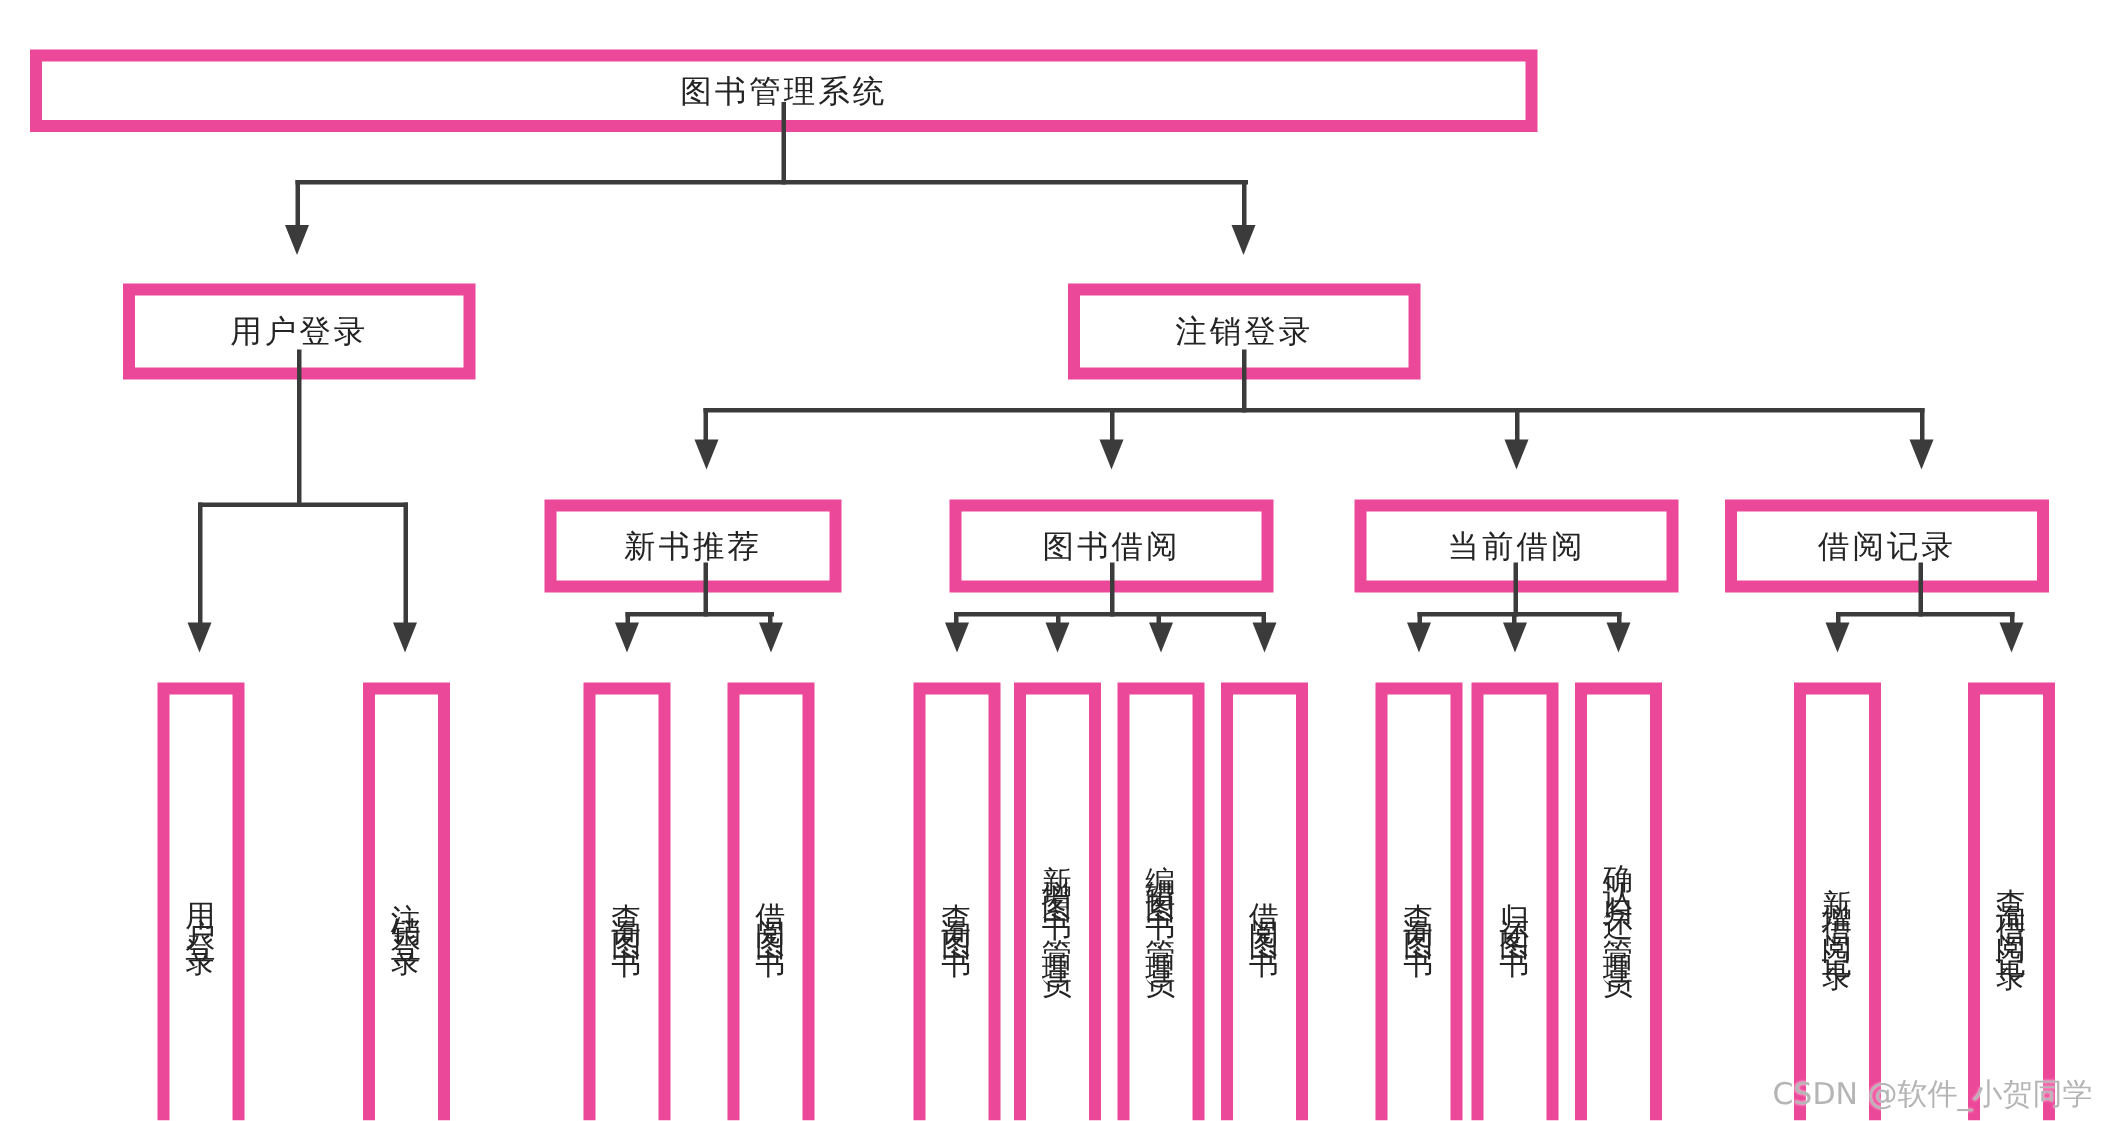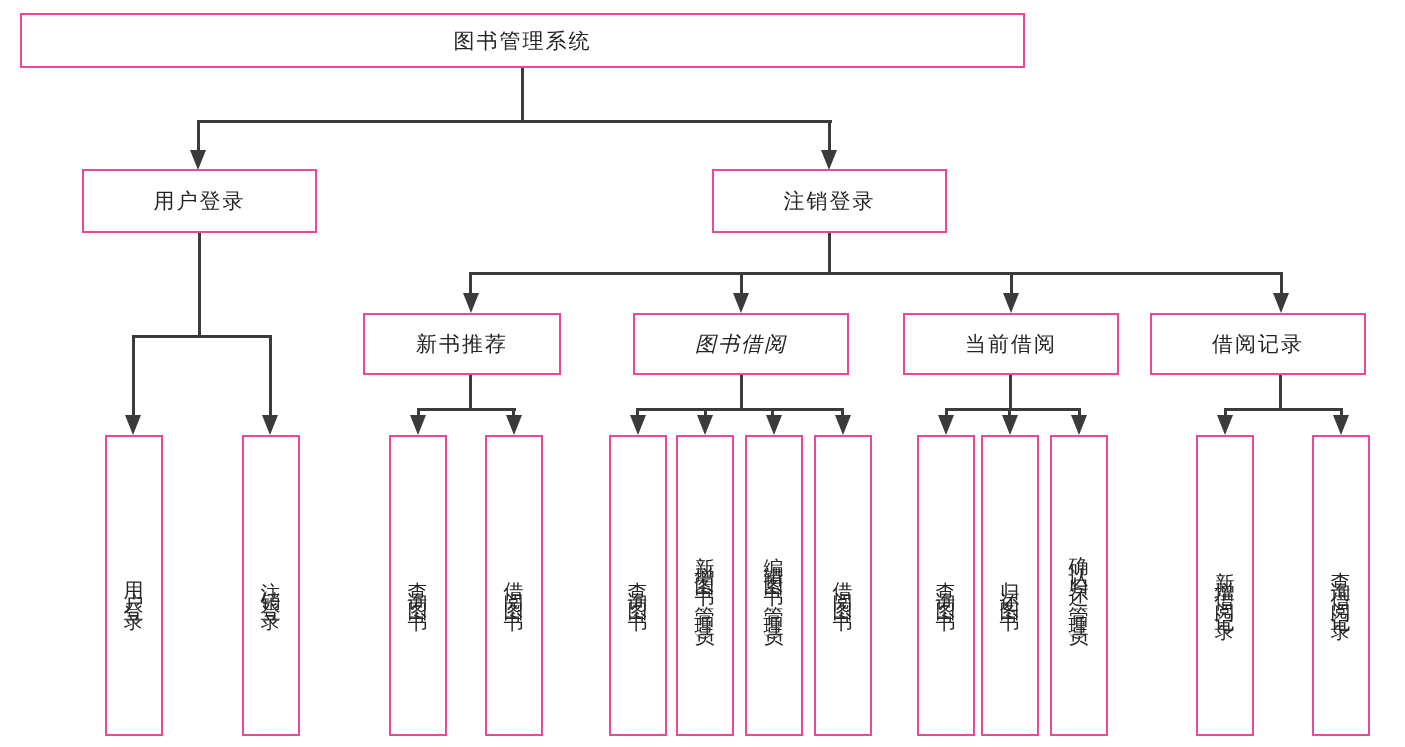--- a/index.html
+++ b/index.html
@@ -11,26 +11,27 @@
   .canvas {
     position: relative;
     width: 1405px;
     height: 747px;
     background: #ffffff;
     overflow: hidden;
   }
   .node {
     position: absolute;
     box-sizing: border-box;
-    border: 2px solid #ec4899;
+    border: 8px solid #ec4899;
     background: #ffffff;
     color: #242424;
     display: flex;
     align-items: center;
     justify-content: center;
+    margin-top: 20px;
   }
   .hnode {
     font-size: 21px;
     letter-spacing: 2px;
     white-space: nowrap;
   }
   .vnode {
     writing-mode: vertical-rl;
     font-size: 20px;
     letter-spacing: 10px;
@@ -63,21 +64,21 @@
 <body>
 
 <div class="canvas">
 
   <div class="node hnode" style="left:20px; top:13px; width:1005px; height:55px;">图书管理系统</div>
 
   <div class="node hnode" style="left:82px; top:169px; width:235px; height:64px;">用户登录</div>
   <div class="node hnode" style="left:712px; top:169px; width:235px; height:64px;">注销登录</div>
 
   <div class="node hnode" style="left:363px; top:313px; width:198px; height:62px;">新书推荐</div>
-  <div class="node hnode" style="left:633px; top:313px; width:216px; height:62px;font-style:italic;">图书借阅</div>
+  <div class="node hnode" style="left:633px; top:313px; width:216px; height:62px;">图书借阅</div>
   <div class="node hnode" style="left:903px; top:313px; width:216px; height:62px;">当前借阅</div>
   <div class="node hnode" style="left:1150px; top:313px; width:216px; height:62px;">借阅记录</div>
 
   <div class="node vnode" style="left:105px; top:435px; width:58px; height:301px;">用户登录</div>
   <div class="node vnode" style="left:242px; top:435px; width:58px; height:301px;">注销登录</div>
 
   <div class="node vnode" style="left:389px; top:435px; width:58px; height:301px;">查询图书</div>
   <div class="node vnode" style="left:485px; top:435px; width:58px; height:301px;">借阅图书</div>
 
   <div class="node vnode" style="left:609px; top:435px; width:58px; height:301px;">查询图书</div>
@@ -144,14 +145,15 @@
   <div class="arrow" style="left:1002px; top:415px;"></div>
   <div class="arrow" style="left:1071px; top:415px;"></div>
 
   <div class="line" style="left:1279px; top:375px; width:3px; height:36px;"></div>
   <div class="line" style="left:1224px; top:408px; width:119px; height:3px;"></div>
   <div class="line" style="left:1224px; top:408px; width:3px; height:9px;"></div>
   <div class="line" style="left:1340px; top:408px; width:3px; height:9px;"></div>
   <div class="arrow" style="left:1217px; top:415px;"></div>
   <div class="arrow" style="left:1333px; top:415px;"></div>
 
+  <div class="watermark">CSDN @软件_小贺同学</div>
 
 </div>
 
 </body></html>

